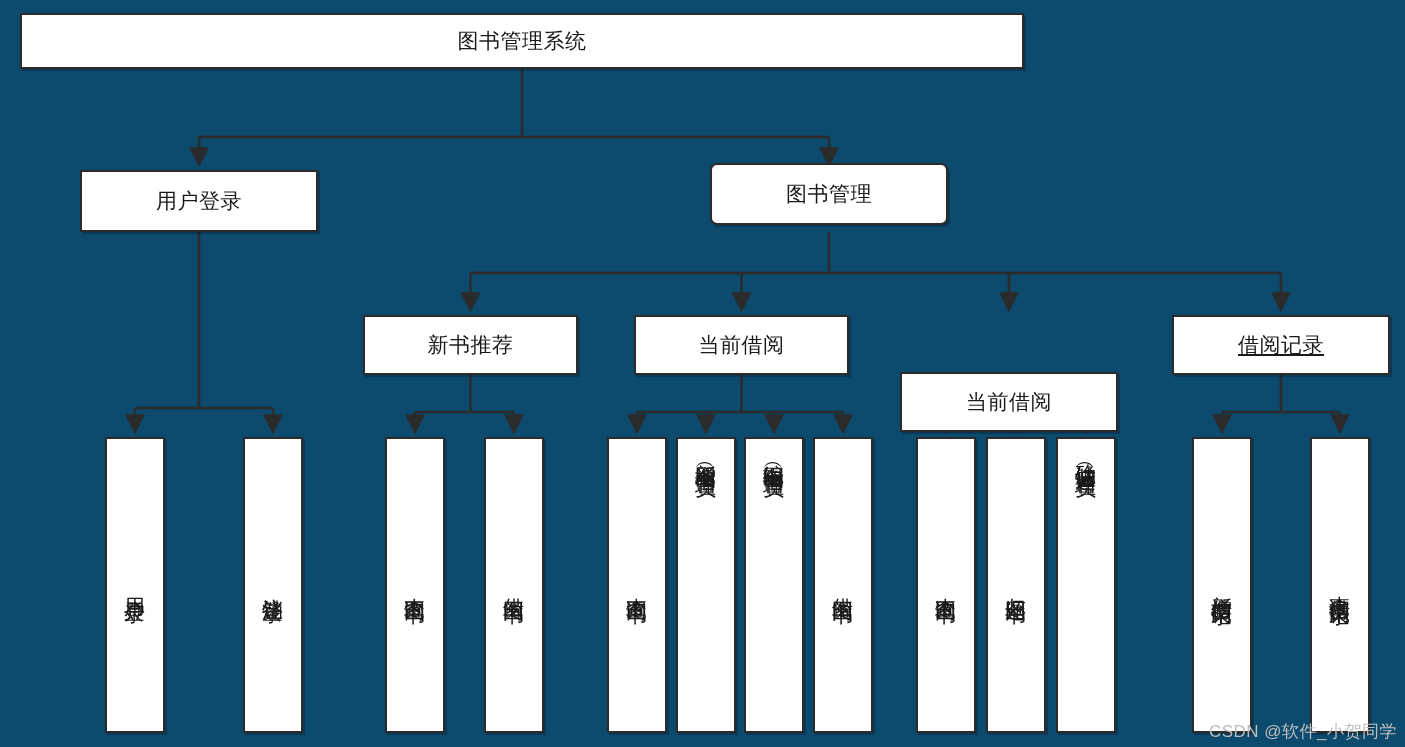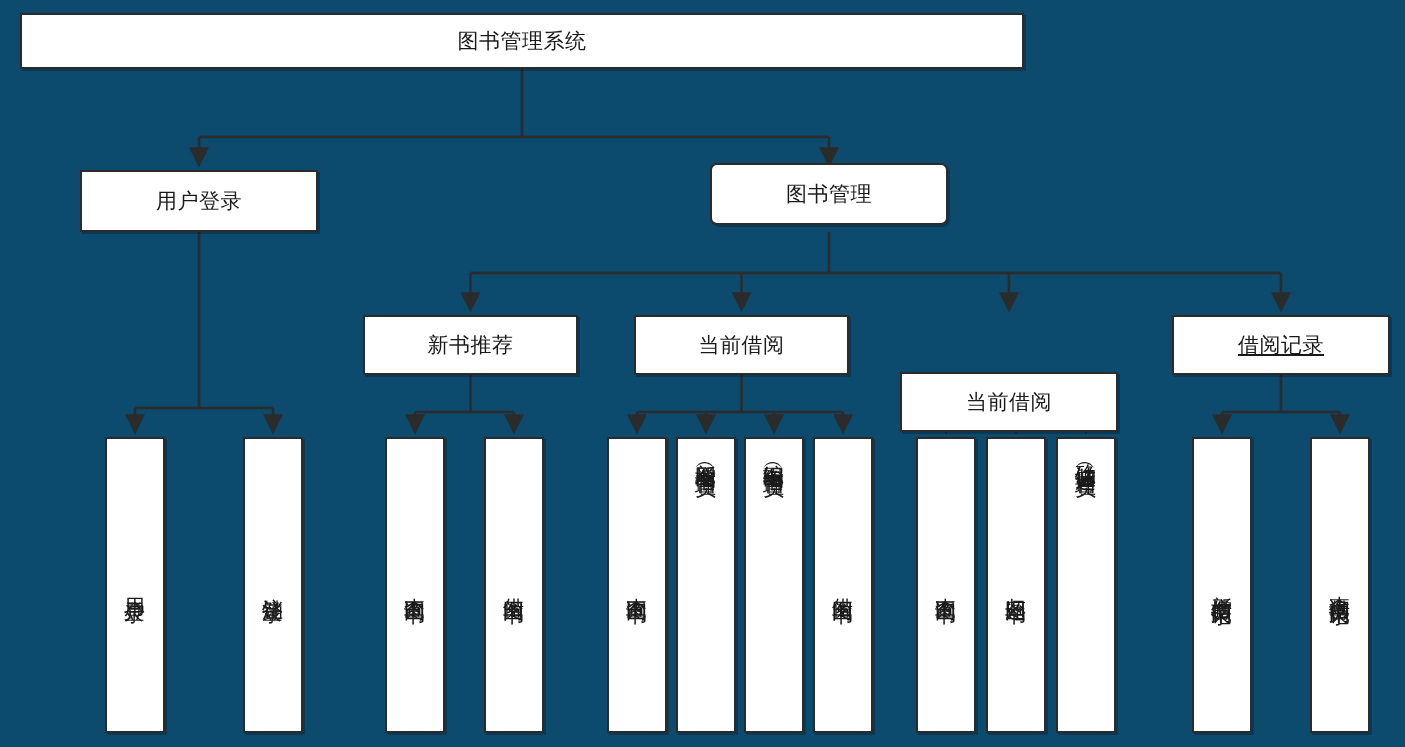--- a/index.html
+++ b/index.html
@@ -175,13 +175,14 @@
         <span class="node-label">确认归还（管理员）</span>
       </div>
       <div class="node vert centered" style="left: 1192px; top: 437px; width: 60px; height: 296px;">
         <span class="node-label">新增借阅记录</span>
       </div>
       <div class="node vert centered" style="left: 1310px; top: 437px; width: 60px; height: 296px;">
         <span class="node-label">查询借阅记录</span>
       </div>
     </div>
 
+  <div id="watermark">CSDN @软件_小贺同学</div>
 </div>
 
 </body></html>

